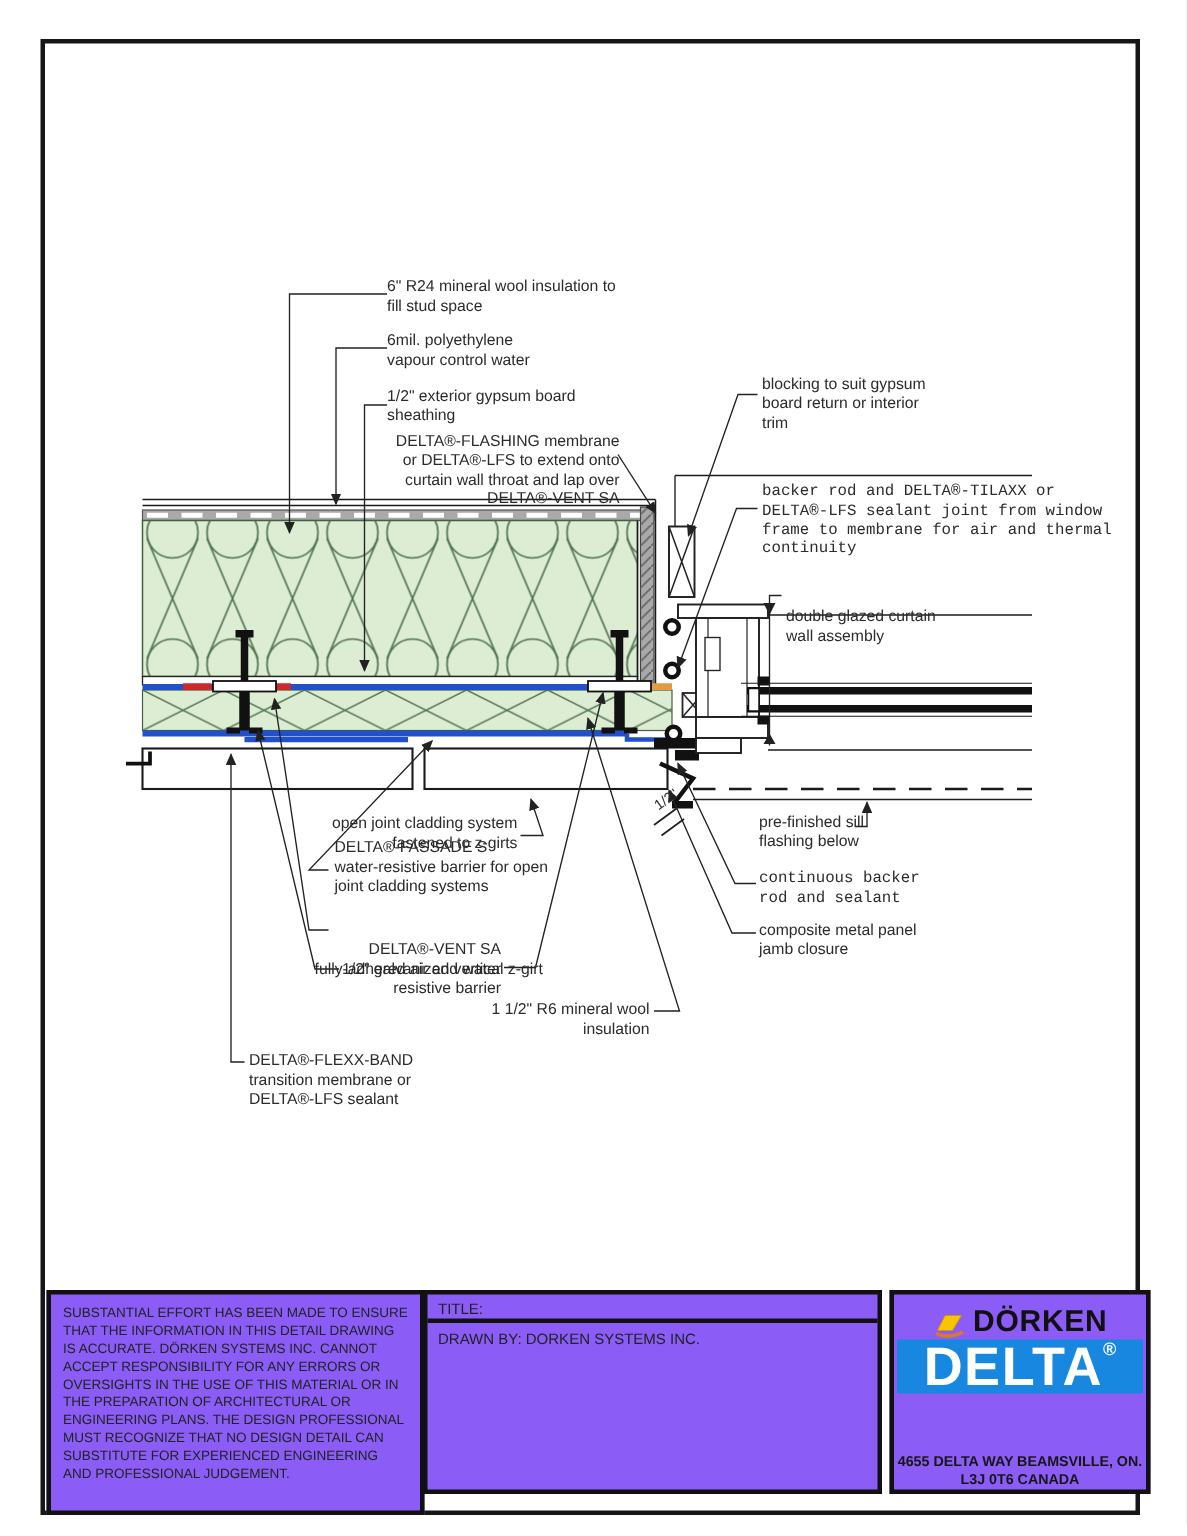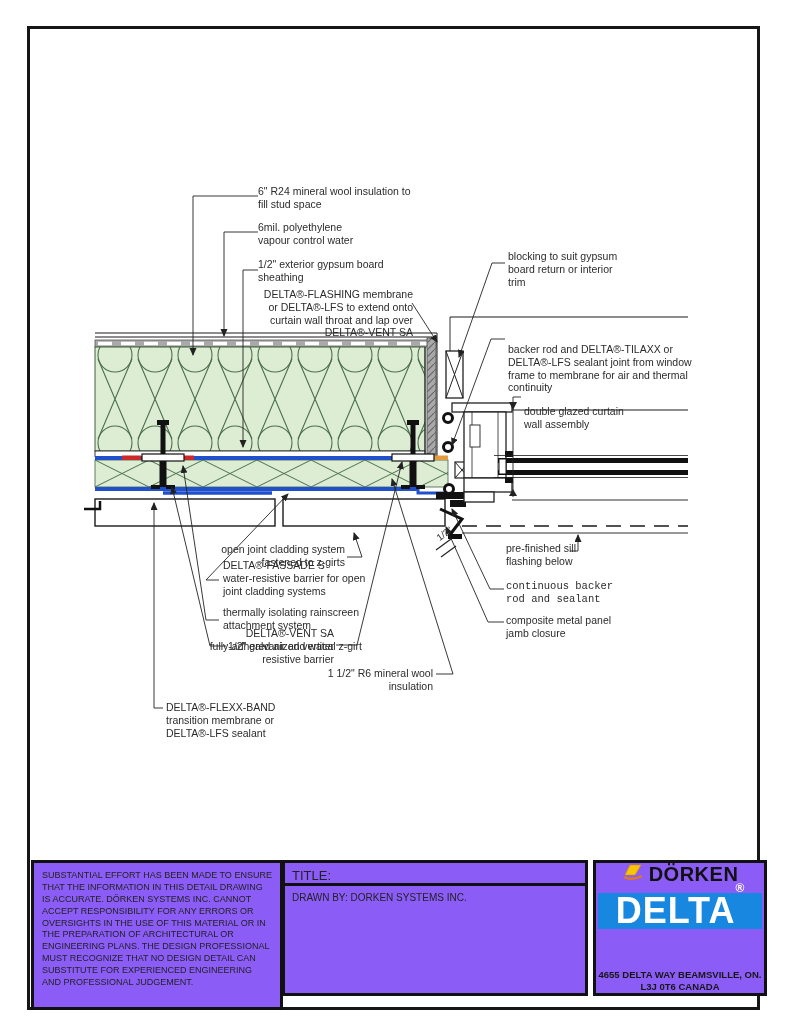--- a/index.html
+++ b/index.html
@@ -7,28 +7,28 @@
         font-family:"Liberation Sans",sans-serif;color:#2b2b2b;}
   .frame{position:absolute;left:27px;top:26px;width:727px;height:978px;border:3px solid #161616;}
   svg.draw{position:absolute;left:0;top:0;}
   .label{position:absolute;font-size:10.5px;line-height:1.22;color:#2b2b2b;white-space:pre-line;}
   .r{text-align:right;}
   .dim-half{position:absolute;left:436px;top:528px;font-size:9.5px;transform:rotate(-35deg);color:#2b2b2b;}
   
   .tb-box{position:absolute;top:860px;height:130px;border:3px solid #111;background:#8b5cf6;box-sizing:content-box;}
   .tb-disclaimer{left:31px;width:230px;padding:7px 8px;font-size:9px;line-height:1.32;color:#222;}
   .tb-center{left:282px;width:300px;display:flex;flex-direction:column;}
-  .tb-title-label{font-size:13px;padding:5px 12px 0 7px;color:#222;}
+  .tb-title-label{font-size:10px;padding:5px 12px 0 7px;color:#222;}
   .tb-title{flex:1;display:flex;align-items:center;justify-content:center;text-align:center;
             font-size:16px;line-height:1.3;letter-spacing:.2px;color:#1d1d1d;white-space:pre-line;margin-top:-6px;}
   .tb-drawnby{border-top:3px solid #111;font-size:10px;padding:6px 0 0 7px;height:22px;color:#222;}
   .tb-right{left:593px;width:168px;display:flex;flex-direction:column;}
-  .dorken-row{height:52px;display:flex;align-items:flex-start;justify-content:center;gap:5px;}
+  .dorken-row{height:52px;display:flex;align-items:flex-end;justify-content:center;gap:5px;}
   .dorken-text{font-size:20px;font-weight:800;letter-spacing:.5px;color:#111;}
-  .delta-band{flex:1;background:#1787e0;display:flex;justify-content:center;margin:0 2px;}
+  .delta-band{flex:1;background:#1787e0;display:flex;align-items:center;justify-content:center;margin:0 2px;}
   .delta-text{color:#fff;font-size:36px;font-weight:800;letter-spacing:1px;line-height:1;}
   .delta-reg{color:#fff;font-size:12px;font-weight:700;vertical-align:top;position:relative;top:-12px;}
   .addr{height:30px;display:flex;align-items:center;justify-content:center;text-align:center;
         font-size:9.5px;font-weight:700;line-height:1.25;color:#161616;white-space:pre-line;margin-top:40px;}
 </style>
 </head>
 <body>
 
 <div class="page">
   <div class="frame"></div>
@@ -204,33 +204,31 @@
 vapour control water</div>
   <div class="label" style="left:258px;top:258px;">1/2" exterior gypsum board
 sheathing</div>
   <div class="label r" style="left:250px;top:288px;width:163px;">DELTA®-FLASHING membrane
 or DELTA®-LFS to extend onto
 curtain wall throat and lap over
 DELTA®-VENT SA</div>
   <div class="label" style="left:508px;top:250px;">blocking to suit gypsum
 board return or interior
 trim</div>
-  <div class="label" style="left:508px;top:343px;">backer rod and DELTA®-TILAXX or
+  <div class="label" style="left:508px;top:322px;font-family:Liberation Mono, monospace;">backer rod and DELTA®-TILAXX or
 DELTA®-LFS sealant joint from window
 frame to membrane for air and thermal
 continuity</div>
   <div class="label" style="left:524px;top:377px;margin-top:28px;">double glazed curtain
 wall assembly</div>
   <div class="label r" style="left:200px;top:543px;width:145px;">open joint cladding system
 fastened to z-girts</div>
   <div class="label" style="left:223px;top:559px;">DELTA®-FASSADE S
 water-resistive barrier for open
 joint cladding systems</div>
-  <div class="label" style="left:223px;top:606px;">thermally isolating rainscreen
-attachment system</div>
   <div class="label" style="left:228px;top:640px;">1/2" galvanized vertical z-girt</div>
   <div class="label r" style="left:200px;top:627px;width:134px;">DELTA®-VENT SA
 fully-adhered air and water
 resistive barrier</div>
   <div class="label r" style="left:300px;top:667px;width:133px;">1 1/2" R6 mineral wool
 insulation</div>
   <div class="label" style="left:166px;top:701px;">DELTA®-FLEXX-BAND
 transition membrane or
 DELTA®-LFS sealant</div>
   <div class="label" style="left:506px;top:542px;">pre-finished sill

